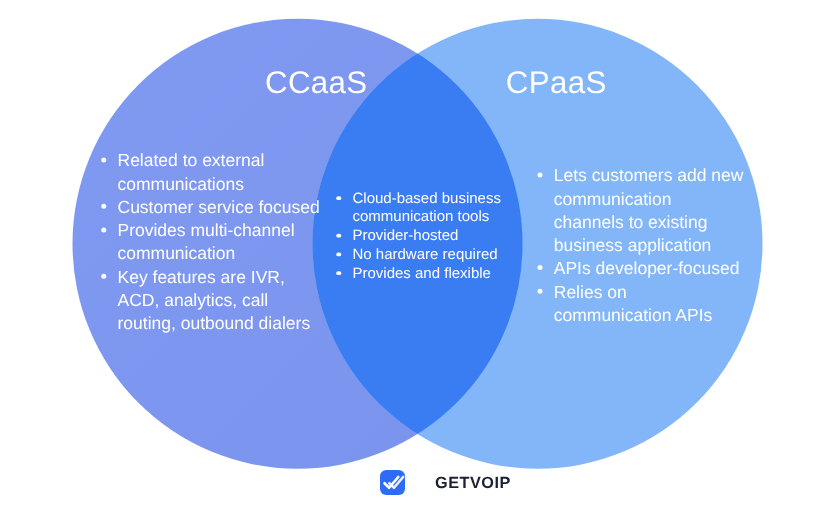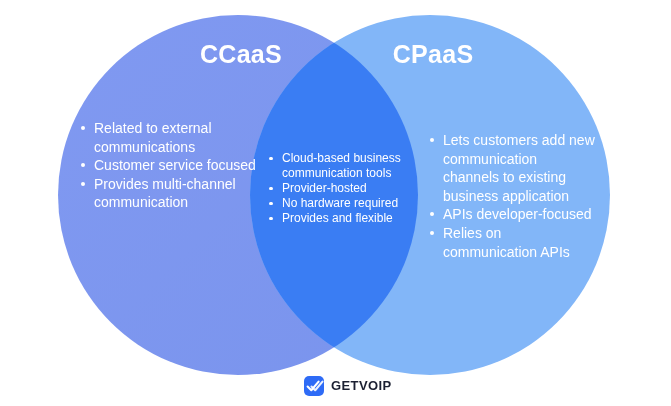--- a/index.html
+++ b/index.html
@@ -44,25 +44,25 @@
     left: 192px;
     top: 0;
     width: 360px;
     height: 360px;
     border-radius: 50%;
     background: #3A7DF3;
   }
   .title {
     position: absolute;
     top: 42px;
-    margin: 0;
+    margin: 12px;
     transform: translateX(-50%);
     color: #ffffff;
     font-size: 25px;
-    font-weight: bold;
+    font-weight: normal;
     letter-spacing: 0.3px;
     line-height: 1;
     white-space: nowrap;
   }
   .title-left { left: 241px; }
   .title-right { left: 433px; }
   .list {
     position: absolute;
     margin: 0;
     padding: 0;
@@ -110,21 +110,21 @@
     left: 429px;
     top: 131px;
     width: 167px;
   }
   .footer {
     position: absolute;
     left: 304px;
     top: 376px;
     display: flex;
     align-items: center;
-    gap: 7px;
+    gap: 24px;
   }
   .logo-box {
     width: 20px;
     height: 20px;
     border-radius: 5px;
     background: #2E6BF6;
     display: flex;
     align-items: center;
     justify-content: center;
     overflow: hidden;
@@ -148,20 +148,21 @@
     <div class="overlap-inner"></div>
   </div>
 
   <h2 class="title title-left">CCaaS</h2>
   <h2 class="title title-right">CPaaS</h2>
 
   <ul class="list list-left">
     <li>Related to external communications</li>
     <li>Customer service focused</li>
     <li>Provides multi-channel communication</li>
+    <li>Key features are IVR, ACD, analytics, call routing, outbound dialers</li>
   </ul>
 
   <ul class="list list-center">
     <li>Cloud-based business communication tools</li>
     <li>Provider-hosted</li>
     <li>No hardware required</li>
     <li>Provides and flexible</li>
   </ul>
 
   <ul class="list list-right">

